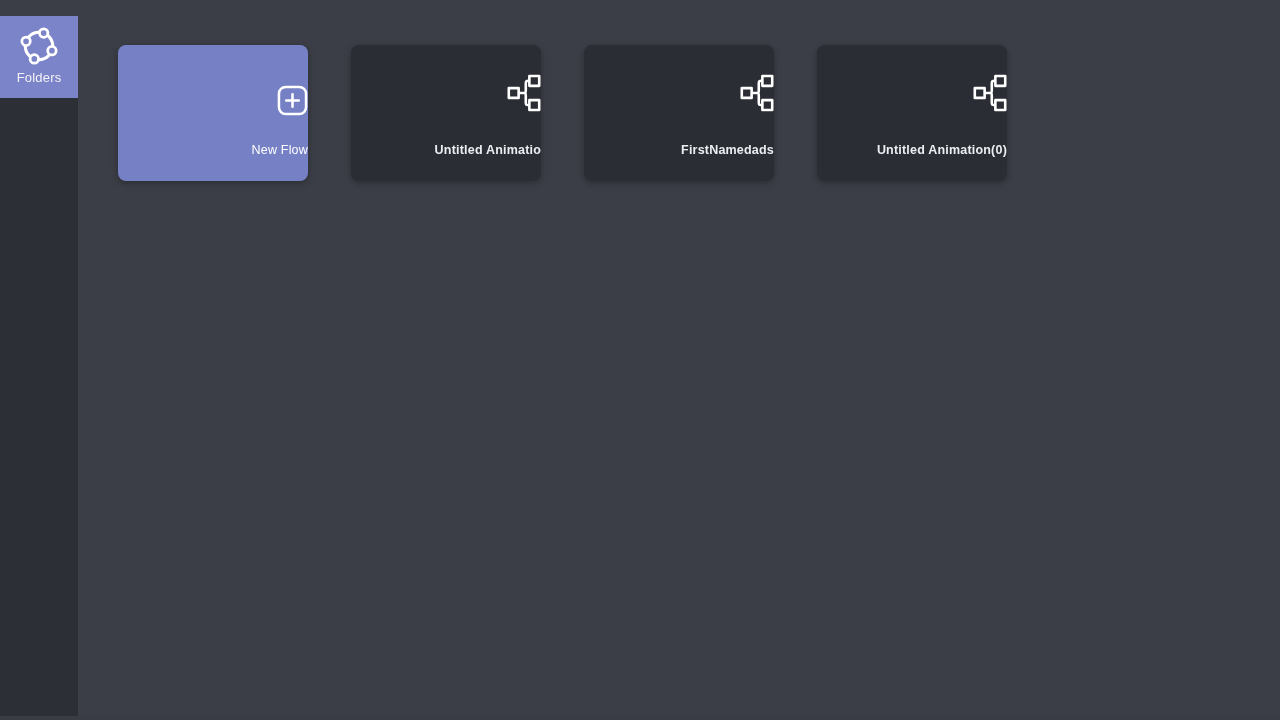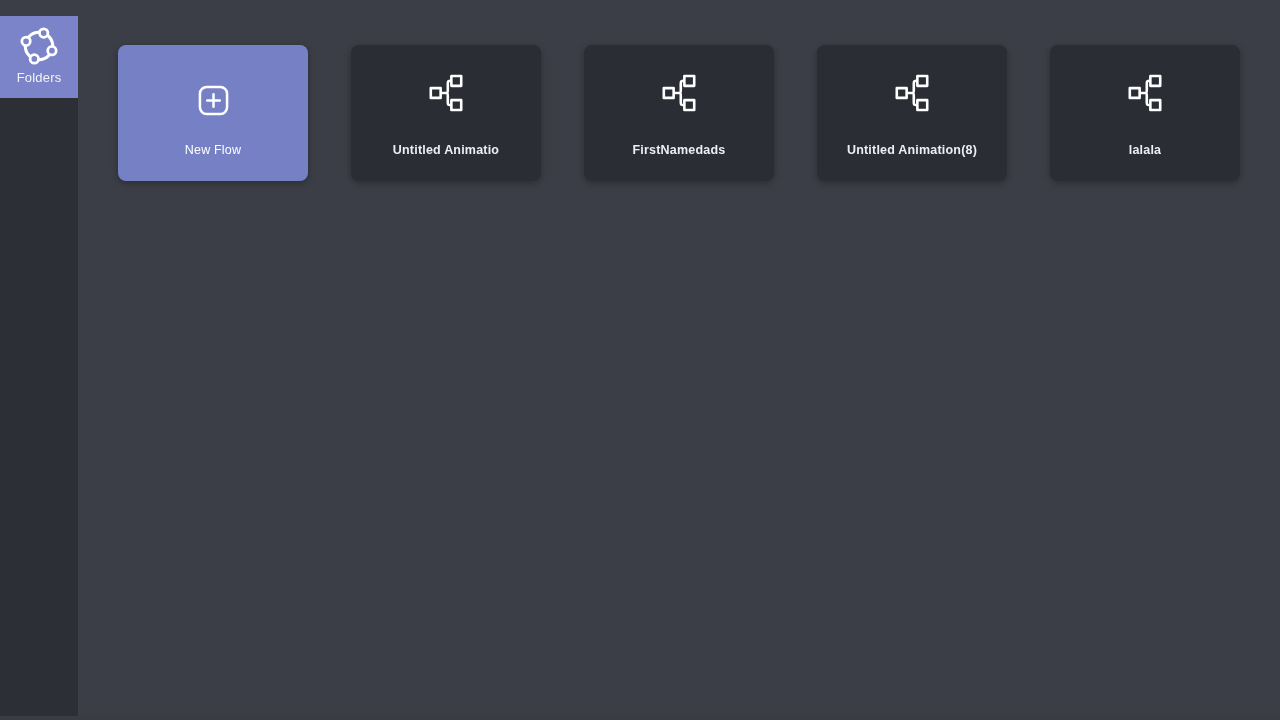--- a/index.html
+++ b/index.html
@@ -75,21 +75,21 @@
     padding: 45px 0 0 40px;
   }
   .card {
     width: 190px;
     height: 136px;
     border-radius: 8px;
     background: #2a2d34;
     box-shadow: 0 2px 7px rgba(0,0,0,0.28);
     display: flex;
     flex-direction: column;
-    align-items: center;
+    align-items: flex-end;
     box-sizing: border-box;
     cursor: pointer;
   }
   .card .icon-wrap {
     height: 44px;
     margin-top: 26px;
     display: flex;
     align-items: center;
     justify-content: center;
   }
@@ -174,36 +174,23 @@
         <span class="icon-wrap">
           <svg width="34" height="38" viewBox="0 0 38 42">
             <g fill="none" stroke="#ffffff" stroke-width="2.9" stroke-linejoin="round">
               <rect x="2" y="15.5" width="11" height="11"></rect>
               <rect x="25" y="2" width="11" height="11"></rect>
               <rect x="25" y="29" width="11" height="11"></rect>
               <path d="M13 21 H17.5 M17.5 21 C21 21 21 21 21 17.5 V11 C21 7.5 21 7.5 24.5 7.5 H25 M17.5 21 C21 21 21 21 21 24.5 V31 C21 34.5 21 34.5 24.5 34.5 H25"></path>
             </g>
           </svg>
         </span>
-        <span class="card-label">Untitled Animation(8)</span>
+        <span class="card-label">Untitled Animation(0)</span>
       </div>
 
 
-      <div class="card">
-        <span class="icon-wrap">
-          <svg width="34" height="38" viewBox="0 0 38 42">
-            <g fill="none" stroke="#ffffff" stroke-width="2.9" stroke-linejoin="round">
-              <rect x="2" y="15.5" width="11" height="11"></rect>
-              <rect x="25" y="2" width="11" height="11"></rect>
-              <rect x="25" y="29" width="11" height="11"></rect>
-              <path d="M13 21 H17.5 M17.5 21 C21 21 21 21 21 17.5 V11 C21 7.5 21 7.5 24.5 7.5 H25 M17.5 21 C21 21 21 21 21 24.5 V31 C21 34.5 21 34.5 24.5 34.5 H25"></path>
-            </g>
-          </svg>
-        </span>
-        <span class="card-label">lalala</span>
-      </div>
 
 
     </div>
   </div>
 
   <div class="bottom-strip"></div>
 </div>
 
 </body></html>

